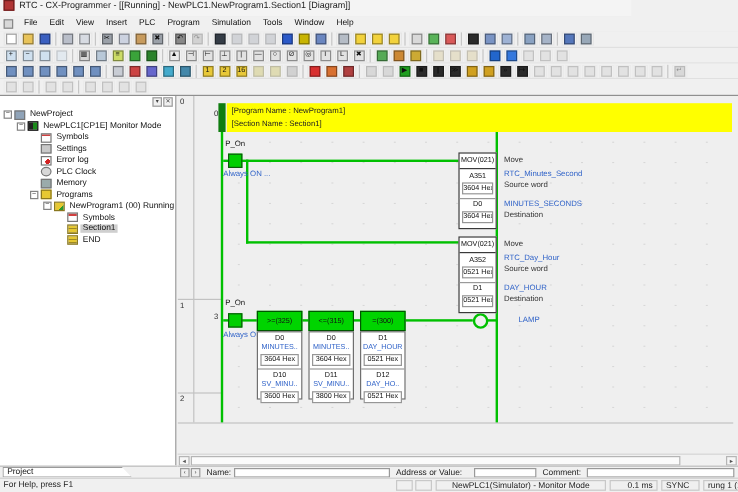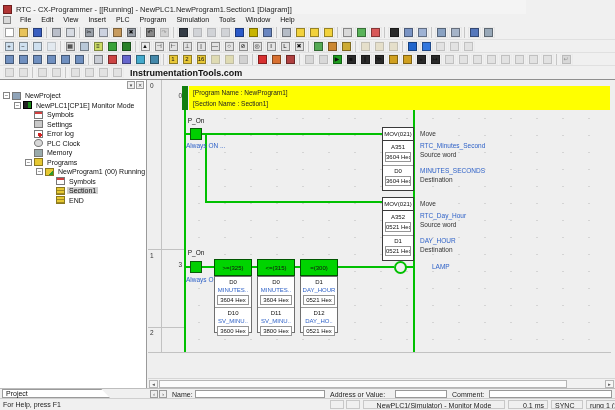--- a/index.html
+++ b/index.html
@@ -1,19 +1,19 @@
 <!DOCTYPE html>
 <html><head>
 <meta charset="utf-8">
 <style>
   html,body{margin:0;padding:0}
   body{width:615px;height:410px;position:relative;overflow:hidden;background:#f0f0f0;
        font-family:"Liberation Sans",sans-serif;font-size:7px;color:#111;-webkit-font-smoothing:antialiased}
   
-  #titlebar{position:absolute;left:0;top:0;width:526px;height:14px;background:#f4f4f4;border-bottom:1px solid #dcdcdc;display:flex;align-items:flex-end}
+  #titlebar{position:absolute;left:0;top:0;width:526px;height:14px;background:#f4f4f4;border-bottom:1px solid #dcdcdc;display:flex;align-items:flex-start}
   #app-icon{width:9px;height:9px;margin:0 4px 0 3px;background:#b03434;border:1px solid #6e1d1d;box-sizing:border-box}
   #title-text{font-size:7.5px;color:#222;white-space:nowrap}
   #menubar{position:absolute;left:0;top:14px;width:615px;height:12px;background:#f0f0f0;display:flex;align-items:center;border-bottom:1px solid #e3e3e3}
   #doc-icon{width:8px;height:8px;margin:0 4px 0 3px;background:#d8d8d8;border:1px solid #888;box-sizing:border-box}
   .menu-item{padding:0 5px;height:12px;line-height:12px;cursor:default}
   .tbrow{position:absolute;left:0;width:615px;background:#f0f0f0;display:flex;align-items:center;padding-left:2px;box-sizing:border-box;border-bottom:1px solid #e0e0e0}
   #tb1{top:26px;height:14px}
   #tb2{top:40px;height:13px}
   #tb3{top:53px;height:13px}
   #tb4{top:66px;height:14px;border-bottom:1px solid #8f8f8f}
@@ -453,21 +453,20 @@
     </div>
     <div class="tbtn dis">
       <div class="ic" style="background: rgb(207, 207, 207);"></div>
     </div>
     <div class="tbtn dis">
       <div class="ic" style="background: rgb(207, 207, 207);"></div>
     </div>
     <div class="tbtn dis">
       <div class="ic" style="background: rgb(207, 207, 207);"></div>
     </div>
-    <div id="brand">InstrumentationTools.com</div>
   </div>
 
 <div id="tree">
   <div id="tree-head">
     <div class="phbtn">▾</div>
     <div class="phbtn">✕</div>
   </div>
   <div id="tree-list">
       <div class="trow" style="padding-left: 3px;">
         <div class="exp">−</div>

